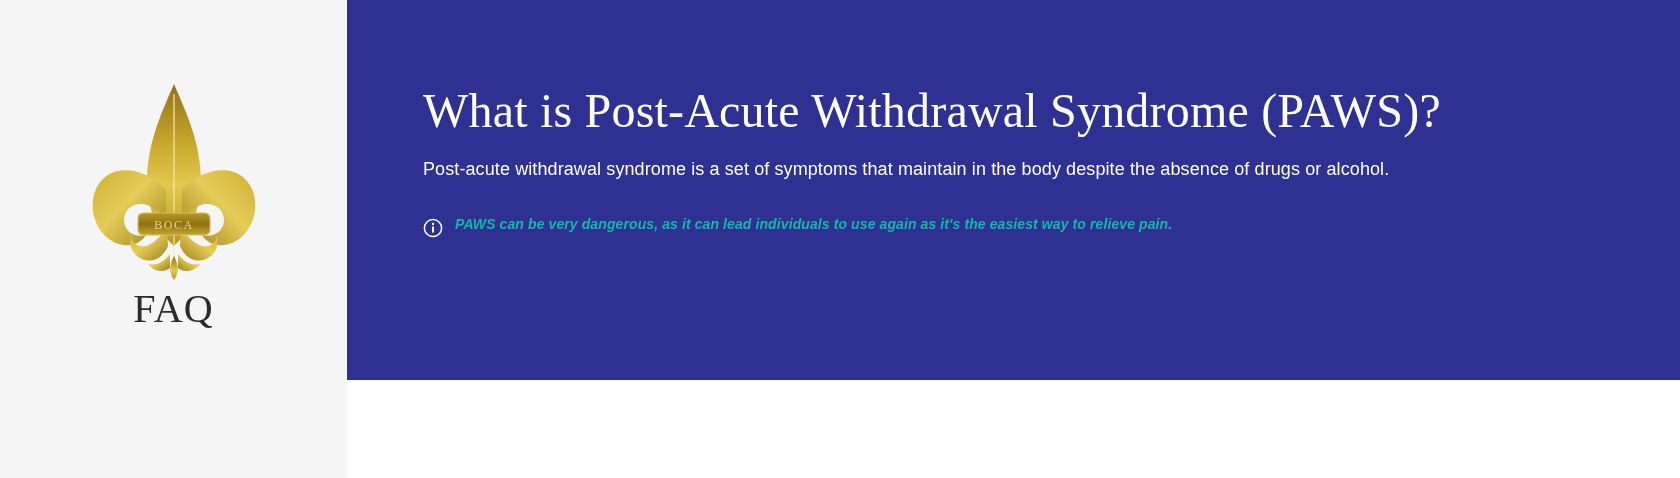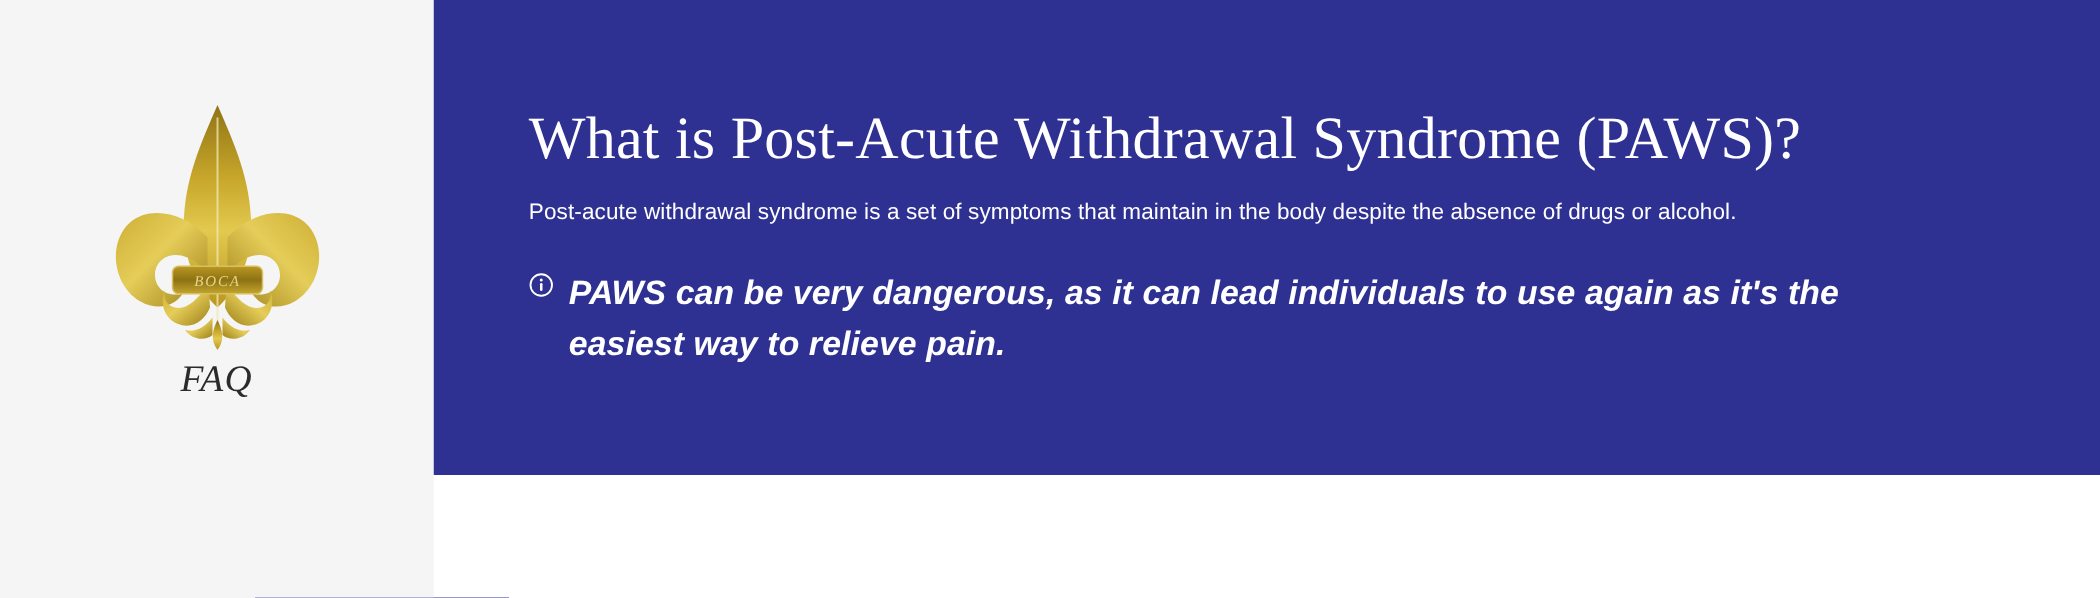--- a/index.html
+++ b/index.html
@@ -25,36 +25,35 @@
     width: 347px;
     height: 478px;
     background: #f5f5f6;
     flex: 0 0 347px;
     display: flex;
     flex-direction: column;
     align-items: center;
     justify-content: flex-start;
     box-sizing: border-box;
     padding-top: 78px;
-    font-style: italic;
   }
   .logo-wrap {
     width: 210px;
     height: 205px;
     display: flex;
     align-items: center;
     justify-content: center;
   }
   .logo-wrap svg {
     display: block;
   }
   .brand-label {
     margin-top: 6px;
     font-family: "Liberation Serif", serif;
-    font-size: 30px;
+    font-size: 40px;
     letter-spacing: 1.2px;
     color: #2b2b2b;
     line-height: 1;
   }
 
   
   .content-panel {
     flex: 1 1 auto;
     height: 380px;
     background: #2e3192;
@@ -94,24 +93,24 @@
     flex: 0 0 auto;
     width: 20px;
     height: 20px;
     margin-top: 4px;
   }
   .note-icon svg { display: block; }
   .note-text {
     font-family: "Liberation Sans", sans-serif;
     font-style: italic;
     font-weight: bold;
-    font-size: 27px;
+    font-size: 14px;
     line-height: 1.52;
     letter-spacing: 0.1px;
-    color: #ffffff;
+    color: #14b8a6;
   }
 </style>
 </head>
 <body>
 
 <div class="card">
 
   <div class="brand-panel">
     <div class="logo-wrap">
       <svg width="200" height="205" viewBox="0 0 200 205" xmlns="http://www.w3.org/2000/svg" aria-hidden="true">

